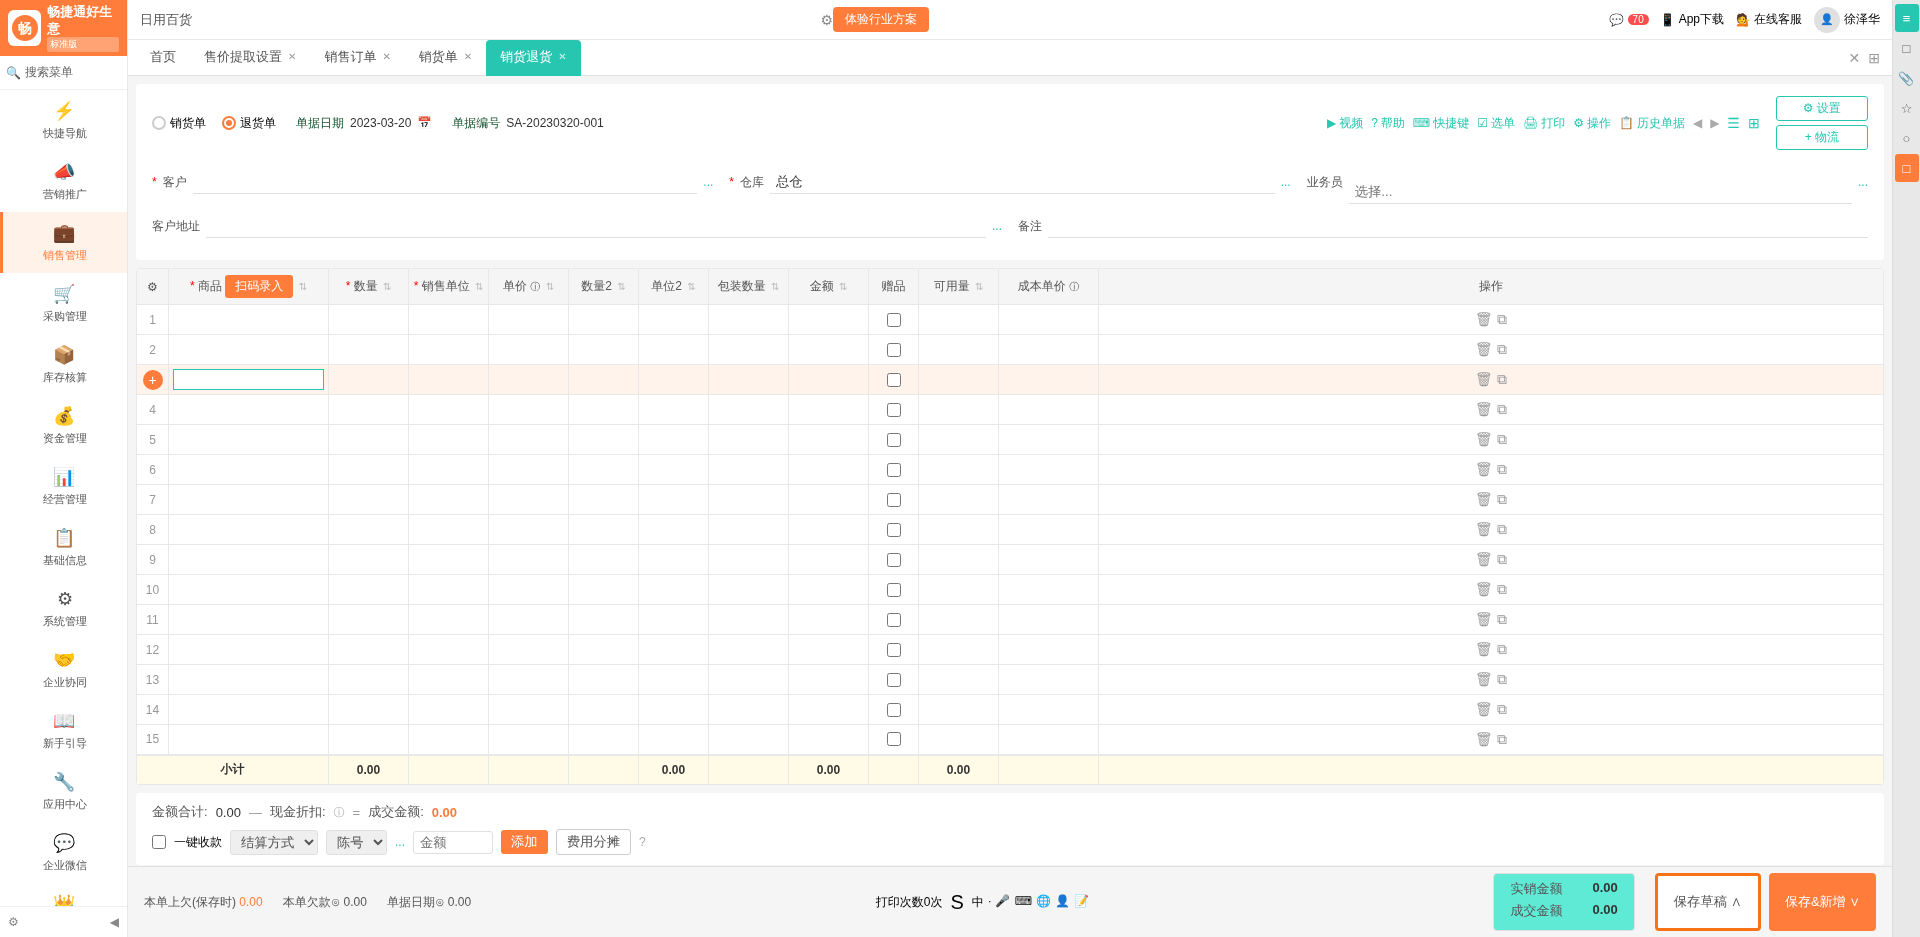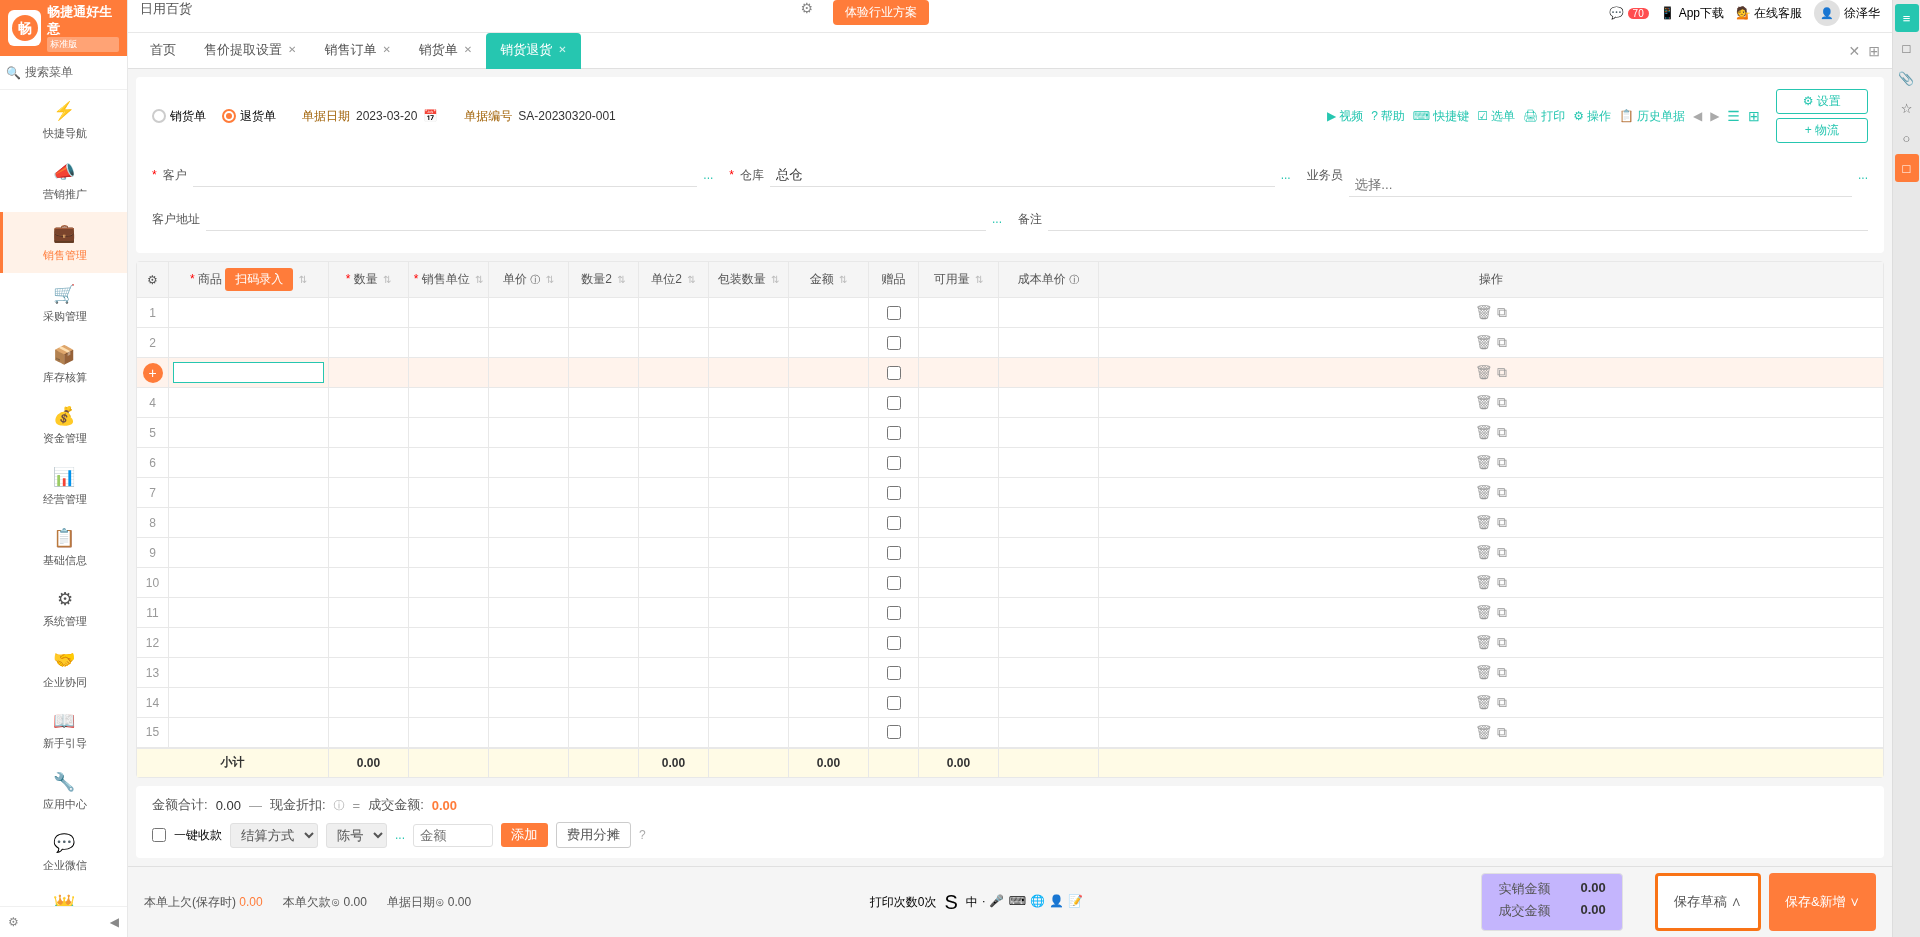--- a/index.html
+++ b/index.html
@@ -16,21 +16,21 @@
     .sidebar-item { display: flex; flex-direction: column; align-items: center; padding: 10px 4px; cursor: pointer; color: #555; gap: 4px; border-left: 3px solid transparent; }
     .sidebar-item.active { background: #fff2e8; color: #ff7c3a; border-left-color: #ff7c3a; }
     .sidebar-item-icon { font-size: 18px; }
     .sidebar-item-label { font-size: 11px; text-align: center; }
     .sidebar-bottom { padding: 8px; display: flex; justify-content: space-between; border-top: 1px solid #f0f0f0; }
 
     
     .main { flex: 1; display: flex; flex-direction: column; overflow: hidden; }
 
     
-    .topbar { height: 33px; background: #fff; display: flex; align-items: flex-start; padding: 0 12px; border-bottom: 1px solid #e8e8e8; gap: 20px; }
+    .topbar { height: 40px; background: #fff; display: flex; align-items: center; padding: 0 12px; border-bottom: 1px solid #e8e8e8; gap: 0; }
     .topbar-title { color: #555; font-size: 13px; flex: 1; }
     .topbar-btn { background: #ff7c3a; color: #fff; border: none; border-radius: 4px; padding: 4px 12px; cursor: pointer; font-size: 12px; }
     .topbar-gear { color: #888; cursor: pointer; font-size: 14px; }
     .topbar-right { display: flex; align-items: center; gap: 12px; }
     .topbar-user { display: flex; align-items: center; gap: 4px; }
     .avatar { width: 26px; height: 26px; border-radius: 50%; background: #e0e0e0; display: flex; align-items: center; justify-content: center; font-size: 11px; }
 
     
     .tabs { display: flex; align-items: center; background: #fff; border-bottom: 1px solid #e0e0e0; padding: 0 8px; height: 36px; }
     .tab { padding: 0 14px; height: 36px; display: flex; align-items: center; cursor: pointer; color: #555; font-size: 13px; gap: 6px; border-bottom: 2px solid transparent; white-space: nowrap; }
@@ -42,21 +42,21 @@
     .form-card { background: #fff; margin: 8px; border-radius: 4px; padding: 12px 16px; }
 
     
     .form-header { display: flex; align-items: center; gap: 20px; margin-bottom: 10px; }
     .radio-group { display: flex; gap: 16px; align-items: center; }
     .radio-item { display: flex; align-items: center; gap: 4px; cursor: pointer; }
     .radio-circle { width: 14px; height: 14px; border-radius: 50%; border: 2px solid #ccc; display: flex; align-items: center; justify-content: center; }
     .radio-circle.active { border-color: #ff7c3a; }
     .radio-dot { width: 6px; height: 6px; border-radius: 50%; background: #ff7c3a; }
     .form-field { display: flex; align-items: center; gap: 6px; }
-    .form-label { color: #a16207; margin-left: 6px; }
+    .form-label { color: #14532d; }
     .form-value { color: #333; }
     .form-toolbar { margin-left: auto; display: flex; gap: 8px; align-items: center; color: #26c6b0; font-size: 12px; }
     .toolbar-btn { display: flex; align-items: center; gap: 3px; cursor: pointer; }
 
     
     .form-row { display: flex; gap: 16px; margin-bottom: 10px; align-items: center; }
     .field-group { display: flex; align-items: center; gap: 6px; flex: 1; }
     .field-label { color: #555; white-space: nowrap; }
     .req { color: #f00; }
     .field-input { flex: 1; border: none; border-bottom: 1px solid #e0e0e0; padding: 4px 6px; color: #333; background: #fff; }
@@ -787,21 +787,21 @@
           <span>·</span>
           <span>🎤</span>
           <span>⌨</span>
           <span>🌐</span>
           <span>👤</span>
           <span>📝</span>
       </span>
     </div>
     <div class="footer-right">
 
-      <div style="background:#c4b5fd;border:1px solid #e0e0e0;border-radius:4px;padding:6px 16px;font-size:13px;margin-right:24px;">
+      <div style="background:#5eead4;border:1px solid #e0e0e0;border-radius:4px;padding:6px 16px;font-size:13px;margin-right:12px;">
         <div class="summary-row">
           <span class="summary-label">实销金额</span>
           <span class="summary-value">0.00</span>
         </div>
         <div class="summary-row">
           <span class="summary-label">成交金额</span>
           <span class="summary-value">0.00</span>
         </div>
       </div>
       <button class="btn-save-draft">保存草稿 ∧</button>

